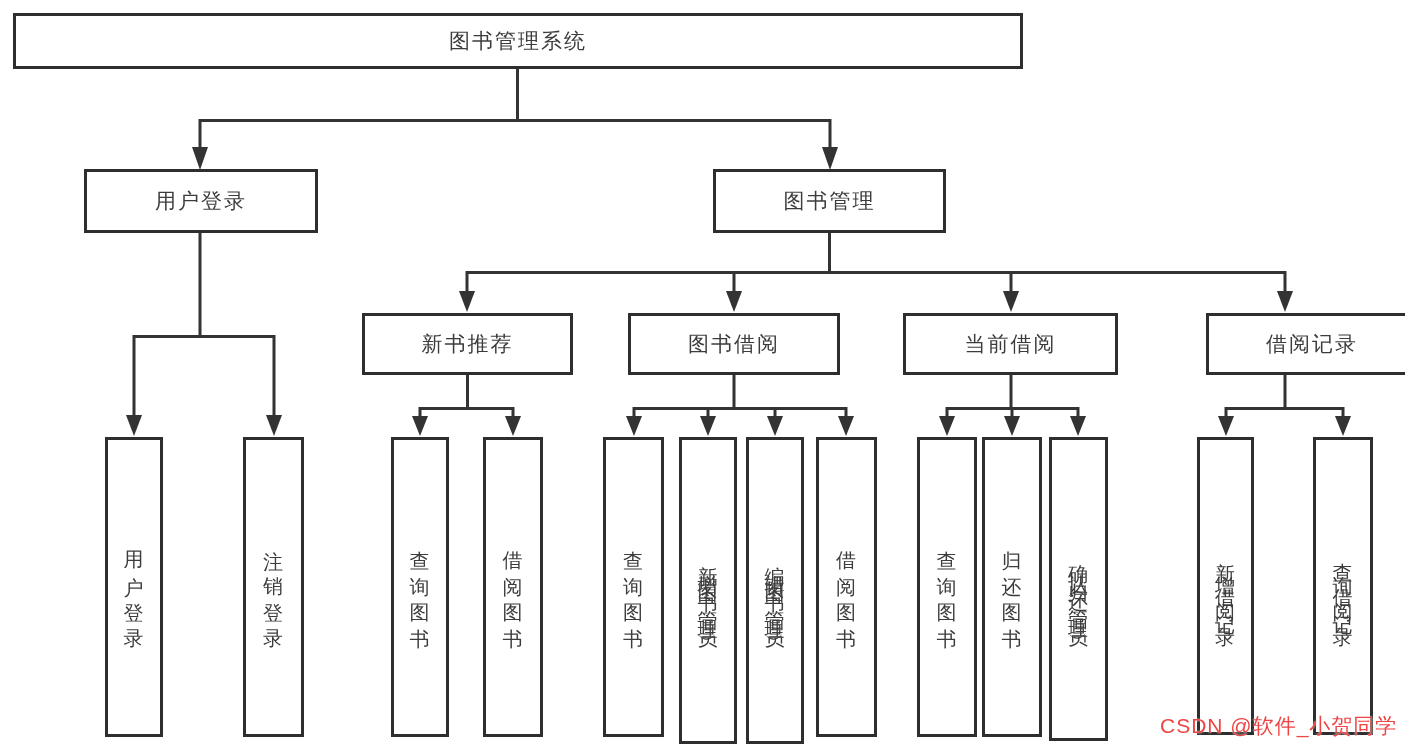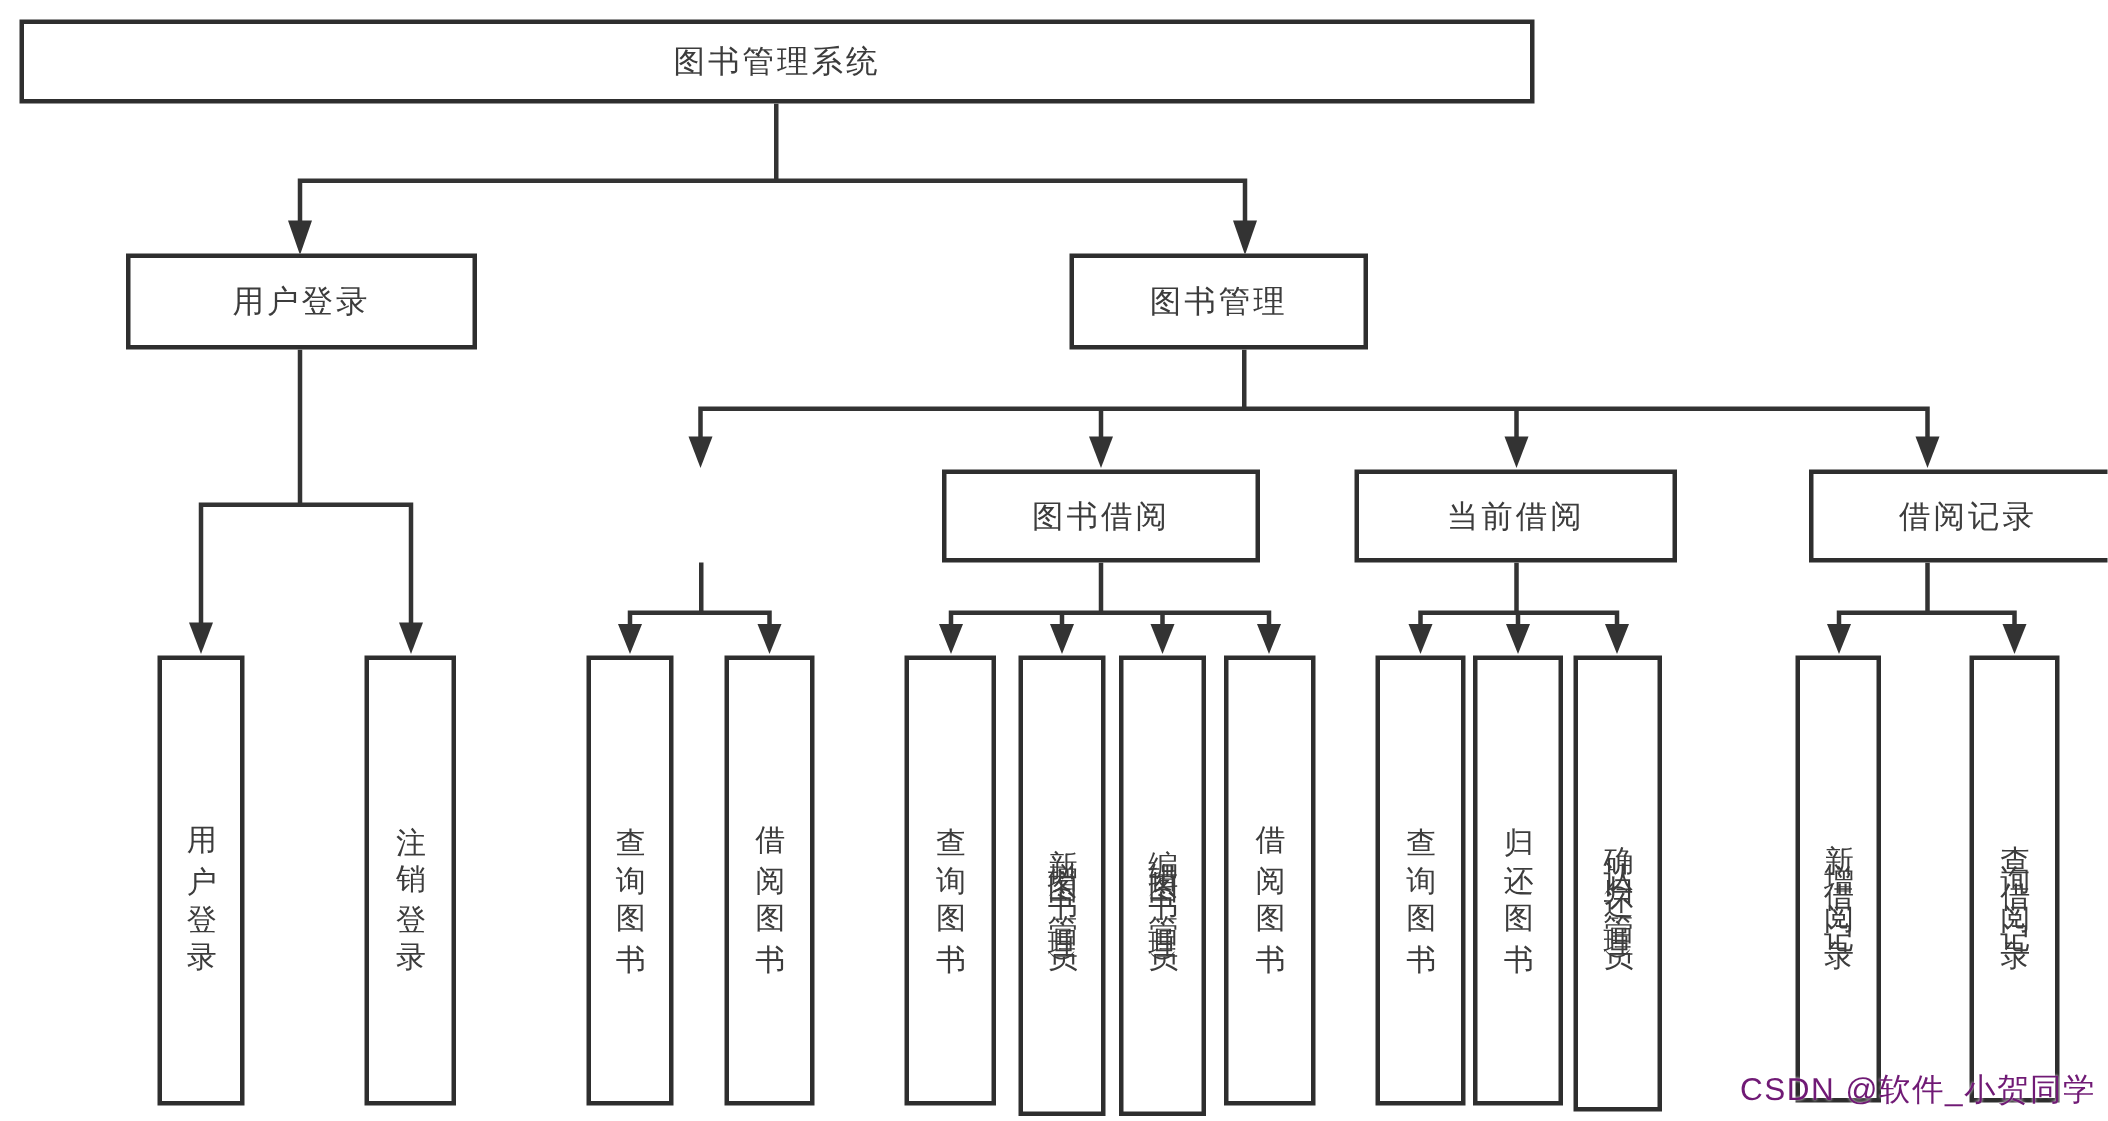--- a/index.html
+++ b/index.html
@@ -18,21 +18,21 @@
   .h{font-size:21px;letter-spacing:2px;white-space:nowrap;}
   .v{
     writing-mode:vertical-rl;text-orientation:mixed;
     font-size:20px;line-height:1;
   }
   .ls-4{letter-spacing:26px;}
   .ls-6{letter-spacing:13px;}
   .ls-9{letter-spacing:9px;}
   .watermark{
     position:absolute;left:1160px;top:712px;
-    font-size:21px;color:#701a75;letter-spacing:1px;white-space:nowrap;
+    font-size:21px;color:#ef4444;letter-spacing:1px;white-space:nowrap;
     text-shadow:0 0 2px #ffffff;z-index:5;
   }
 </style>
 </head>
 <body>
 
 <div class="stage">
 
   <svg class="wires" width="1405" height="747" viewBox="0 0 1405 747">
     <g stroke="#333333" stroke-width="3" fill="none">
@@ -63,22 +63,23 @@
       <polygon points="1004,416 1020,416 1012,436"></polygon>
       <polygon points="1070,416 1086,416 1078,436"></polygon>
       <polygon points="1218,416 1234,416 1226,436"></polygon>
       <polygon points="1335,416 1351,416 1343,436"></polygon>
     </g>
   </svg>
 
   <div class="node h" style="left:13px;top:13px;width:1010px;height:56px">图书管理系统</div>
 
   <div class="node h" style="left:84px;top:169px;width:234px;height:64px">用户登录</div>
-  <div class="node h" style="left:713px;top:169px;width:199px;height:64px">图书管理</div>
+  <div class="node h" style="left:713px;top:169px;width:233px;height:64px">图书管理</div>
 
+  <div class="node h" style="left:362px;top:313px;width:211px;height:62px">新书推荐</div>
   <div class="node h" style="left:903px;top:313px;width:215px;height:62px">当前借阅</div>
   <div class="node h" style="left:628px;top:313px;width:212px;height:62px">图书借阅</div>
   <div class="node h" style="left:1206px;top:313px;width:212px;height:62px">借阅记录</div>
 
   <div class="node v ls-4" style="left:105px;top:437px;width:58px;height:300px">用户登录</div>
   <div class="node v ls-4" style="left:243px;top:437px;width:61px;height:300px">注销登录</div>
 
   <div class="node v ls-4" style="left:391px;top:437px;width:58px;height:300px">查询图书</div>
   <div class="node v ls-4" style="left:483px;top:437px;width:60px;height:300px">借阅图书</div>
 

